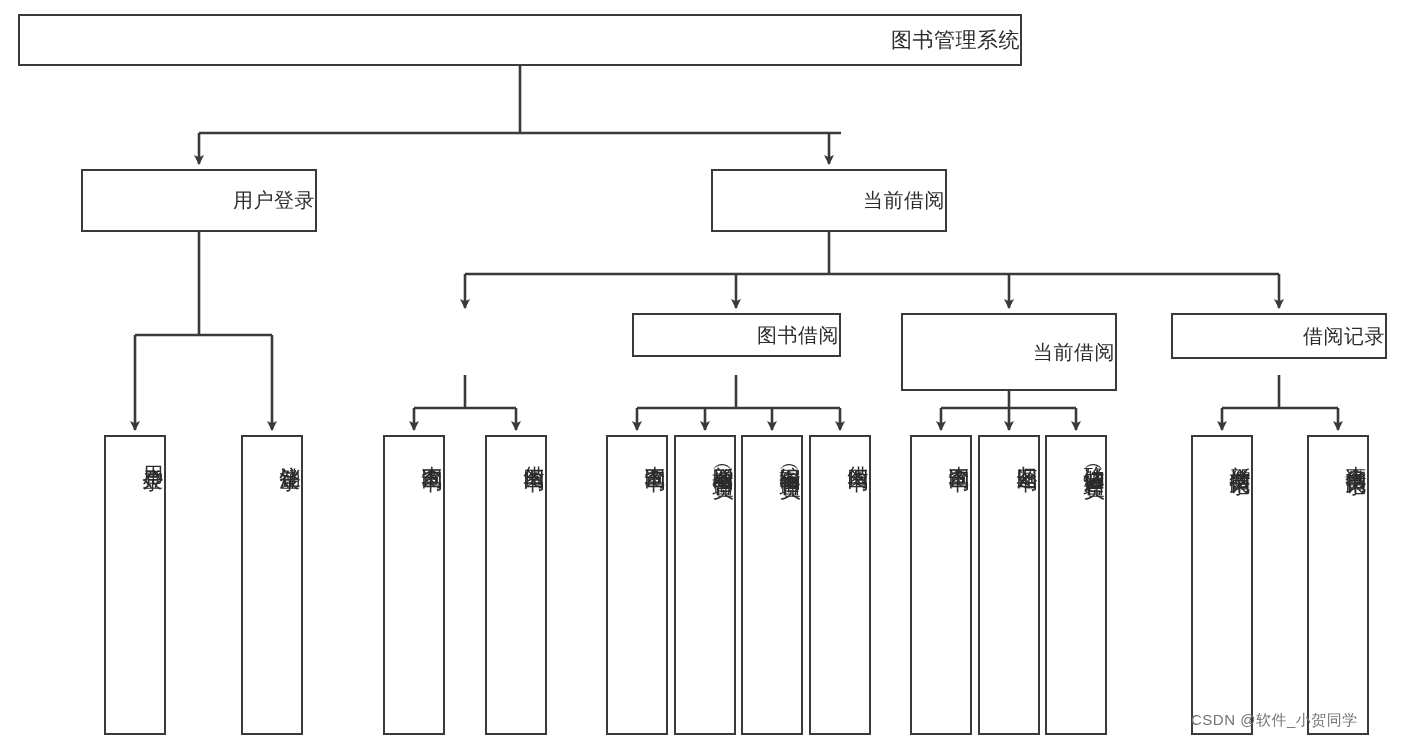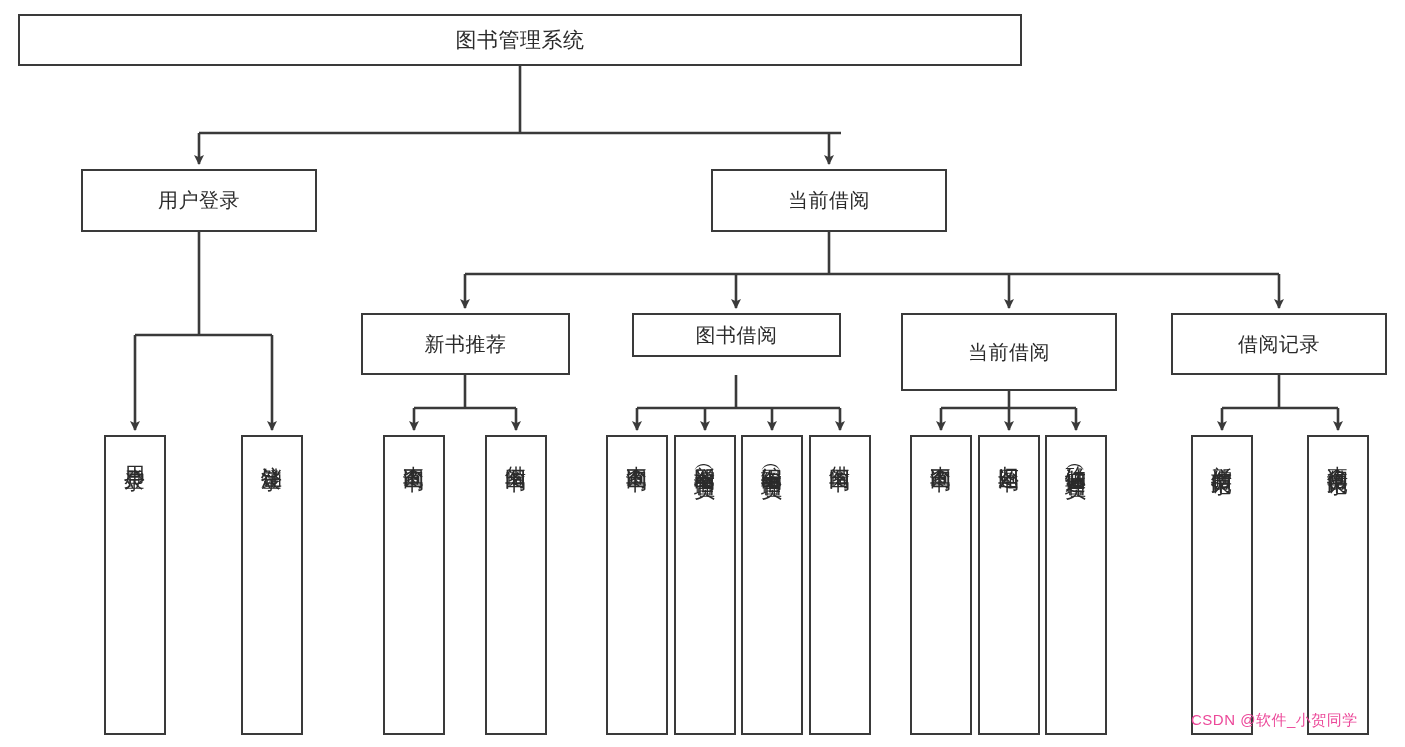--- a/index.html
+++ b/index.html
@@ -27,21 +27,21 @@
     height: 747px;
     pointer-events: none;
   }
   .node {
     position: absolute;
     box-sizing: border-box;
     background: #ffffff;
     border: 2px solid #3a3a3a;
     display: flex;
     align-items: center;
-    justify-content: center;
+    justify-content: flex-end;
     color: #2b2b2b;
   }
   .node .label {
     display: block;
     text-align: center;
     line-height: 1.25;
   }
   .node.horizontal .label {
     writing-mode: horizontal-tb;
     font-size: 20px;
@@ -57,21 +57,21 @@
     font-size: 21px;
     letter-spacing: 2px;
     line-height: 1;
   }
   #root-node .label { font-size: 21px; }
   .watermark {
     position: absolute;
     left: 1191px;
     top: 711px;
     font-size: 15px;
-    color: #ec4899;
+    color: #737373;
     white-space: nowrap;
     letter-spacing: 0.5px;
   }
 </style>
 </head>
 <body>
 
 <div id="diagram-root">
 
   <svg class="edges" viewBox="0 0 1405 747">
@@ -128,30 +128,27 @@
     <span class="label">图书管理系统</span>
   </div>
 
   <div class="node horizontal" style="left:81px; top:169px; width:236px; height:63px;">
     <span class="label">用户登录</span>
   </div>
   <div class="node horizontal" style="left:711px; top:169px; width:236px; height:63px;">
     <span class="label">当前借阅</span>
   </div>
 
-  <div class="node horizontal" style="left:361px; top:313px; width:209px; height:62px;">
-    <span class="label">新书推荐</span>
-  </div>
   <div class="node horizontal" style="left:632px; top:313px; width:209px; height:44px;">
     <span class="label">图书借阅</span>
   </div>
   <div class="node horizontal" style="left:901px; top:313px; width:216px; height:78px;">
     <span class="label">当前借阅</span>
   </div>
-  <div class="node horizontal" style="left:1171px; top:313px; width:216px; height:62px;">
+  <div class="node horizontal" style="left:1171px; top:313px; width:216px; height:46px;">
     <span class="label">借阅记录</span>
   </div>
 
   <div class="node vertical" style="left:104px; top:435px; width:62px; height:300px;">
     <span class="label">用户登录</span>
   </div>
   <div class="node vertical" style="left:241px; top:435px; width:62px; height:300px;">
     <span class="label">注销登录</span>
   </div>
 

